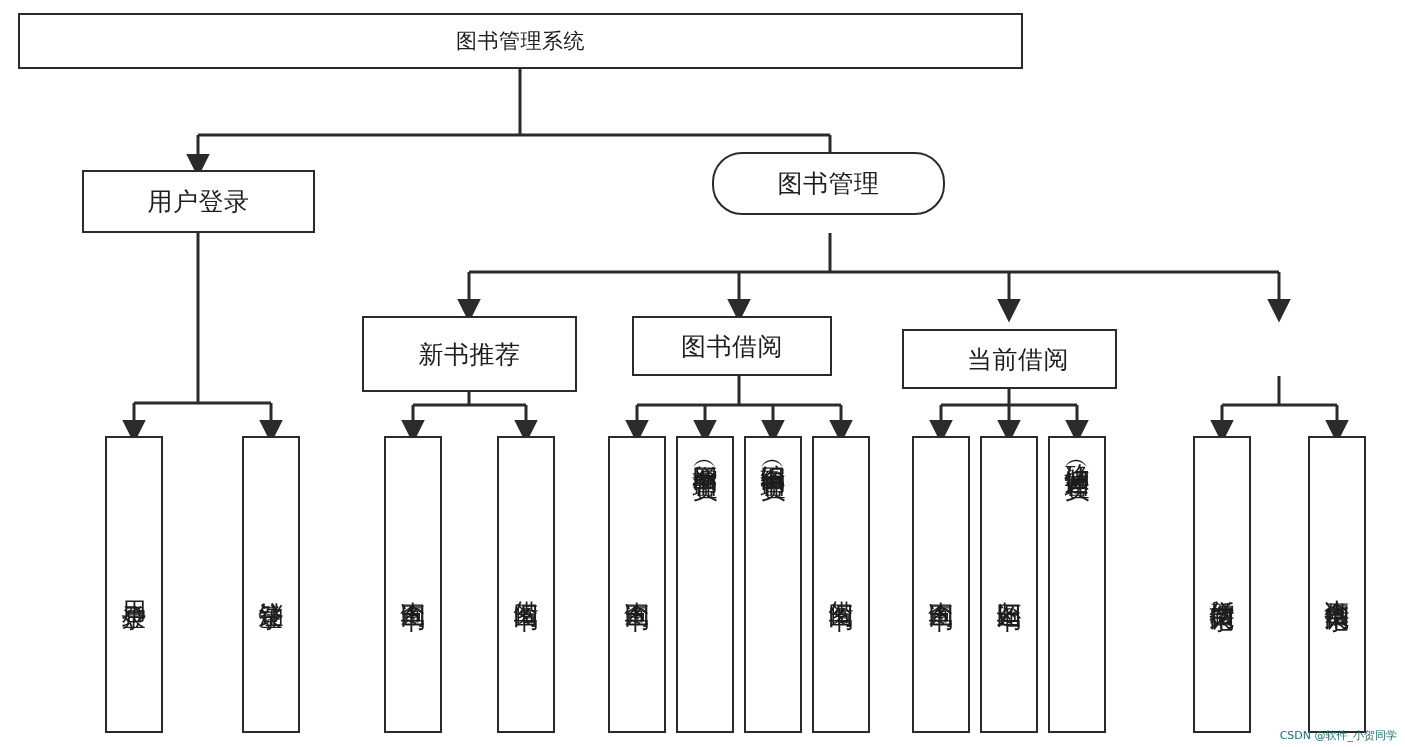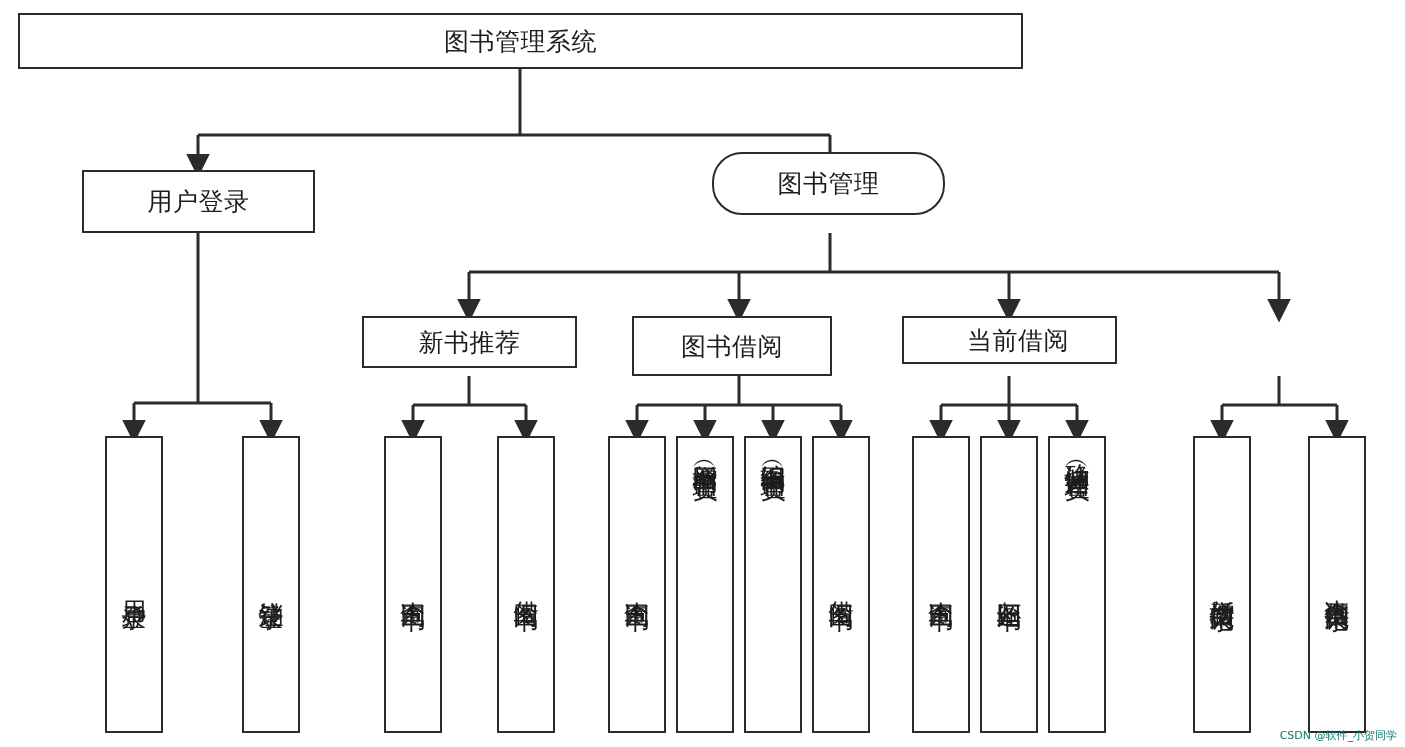--- a/index.html
+++ b/index.html
@@ -44,21 +44,21 @@
     text-align: center;
     line-height: 1.08;
     white-space: nowrap;
   }
   
   .node.horiz .label {
     font-size: 25px;
     letter-spacing: 0.5px;
   }
   .node.root .label {
-    font-size: 25px;
+    font-size: 21px;
   }
   
   .node.vert {
     align-items: flex-start;
     justify-content: center;
     padding-top: 6px;
   }
   .node.vert .label {
     writing-mode: vertical-rl;
     text-orientation: upright;
@@ -141,27 +141,27 @@
     <span class="label">图书管理系统</span>
   </div>
 
   <div class="node horiz" style="left:82px; top:170px; width:233px; height:63px;">
     <span class="label">用户登录</span>
   </div>
   <div class="node horiz" style="left:712px; top:152px; width:233px; height:63px;border-radius:30px;">
     <span class="label">图书管理</span>
   </div>
 
-  <div class="node horiz" style="left:362px; top:316px; width:215px; height:52px;">
+  <div class="node horiz" style="left:362px; top:316px; width:215px; height:76px;">
     <span class="label">新书推荐</span>
   </div>
   <div class="node horiz" style="left:632px; top:316px; width:200px; height:60px;">
     <span class="label">图书借阅</span>
   </div>
-  <div class="node horiz" style="left:902px; top:316px; width:215px; height:48px;padding-left:17px;">
+  <div class="node horiz" style="left:902px; top:329px; width:215px; height:60px;padding-left:17px;">
     <span class="label">当前借阅</span>
   </div>
 
   <div class="node vert center" style="left:105px; top:436px; width:58px; height:297px;">
     <span class="label">用户登录</span>
   </div>
   <div class="node vert center" style="left:242px; top:436px; width:58px; height:297px;">
     <span class="label">注销登录</span>
   </div>
 

